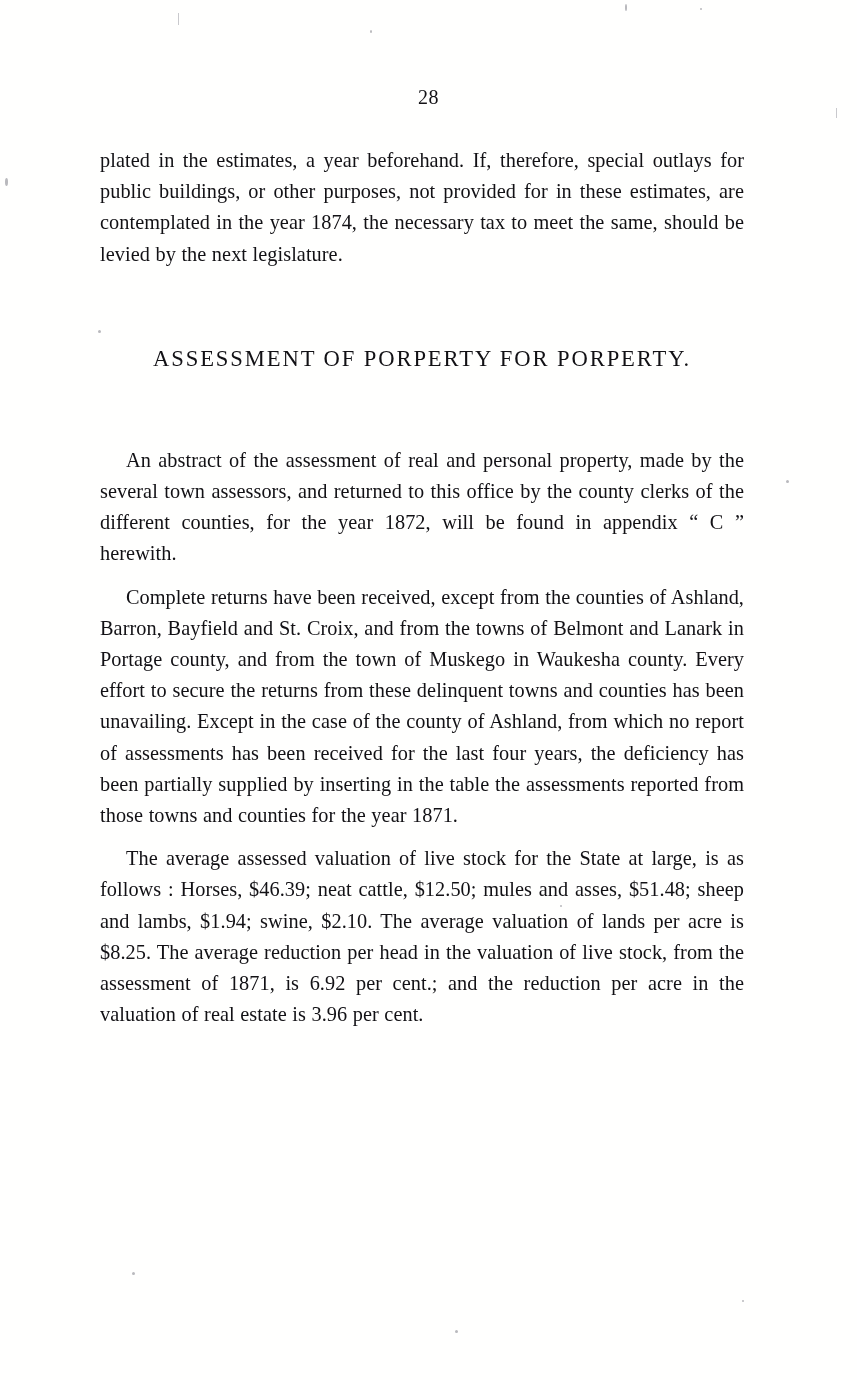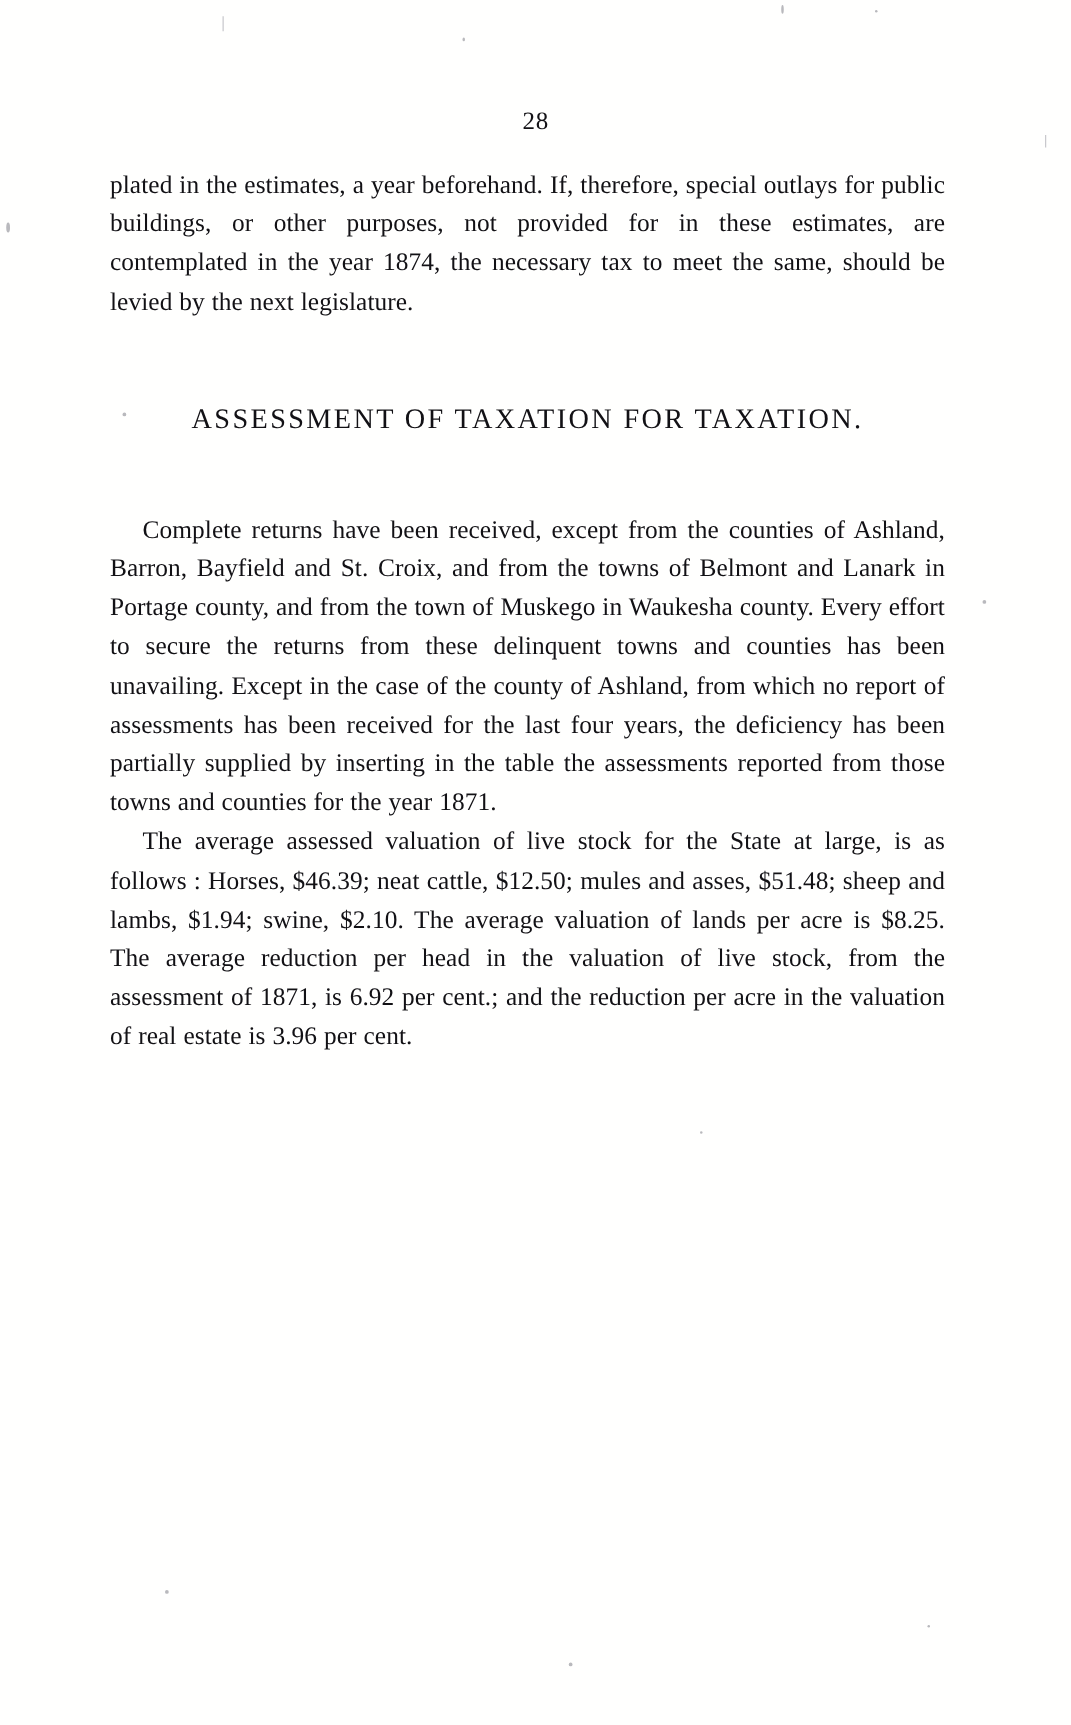--- a/index.html
+++ b/index.html
@@ -45,21 +45,21 @@
   }
 
   .textblock {
     position: absolute;
     left: 88px;
     top: 133px;
     width: 668px;
   }
 
   p.body {
-    margin: 0;
+    margin: 12px;
     font-size: 20.3px;
     line-height: 31.2px;
     text-align: justify;
     text-align-last: left;
     letter-spacing: 0.06px;
     word-spacing: 0.4px;
     color: #121115;
     -webkit-font-smoothing: antialiased;
   }
 
@@ -107,24 +107,25 @@
   <div class="speck" style="left:742px; top:1300px; width:2px; height:2px;"></div>
 
   <div class="folio">28</div>
 
   <div class="textblock">
 
     <p class="body cont">plated in the estimates, a year beforehand. If, therefore, special outlays for public buildings, or other purposes, not provided for in these estimates, are contemplated in the year 1874, the necessary tax to meet the same, should be levied by the next legislature.</p>
 
     <div class="gap-before-heading"></div>
 
-    <h2 class="section-heading">ASSESSMENT OF TAXATION FOR TAXATION.</h2>
+    <h2 class="section-heading">ASSESSMENT OF PORPERTY FOR PORPERTY.</h2>
 
     <div class="gap-after-heading"></div>
 
+    <p class="body indent">An abstract of the assessment of real and personal property, made by the several town assessors, and returned to this office by the county clerks of the different counties, for the year 1872, will be found in appendix “ C ” herewith.</p>
 
     <p class="body indent">Complete returns have been received, except from the counties of Ashland, Barron, Bayfield and St. Croix, and from the towns of Belmont and Lanark in Portage county, and from the town of Muskego in Waukesha county. Every effort to secure the returns from these delinquent towns and counties has been unavailing. Except in the case of the county of Ashland, from which no report of assessments has been received for the last four years, the deficiency has been partially supplied by inserting in the table the assessments reported from those towns and counties for the year 1871.</p>
 
 
     <p class="body indent">The average assessed valuation of live stock for the State at large, is as follows : Horses, $46.39; neat cattle, $12.50; mules and asses, $51.48; sheep and lambs, $1.94; swine, $2.10. The average valuation of lands per acre is $8.25. The average reduction per head in the valuation of live stock, from the assessment of 1871, is 6.92 per cent.; and the reduction per acre in the valuation of real estate is 3.96 per cent.</p>
 
 
   </div>
 </div>
 

